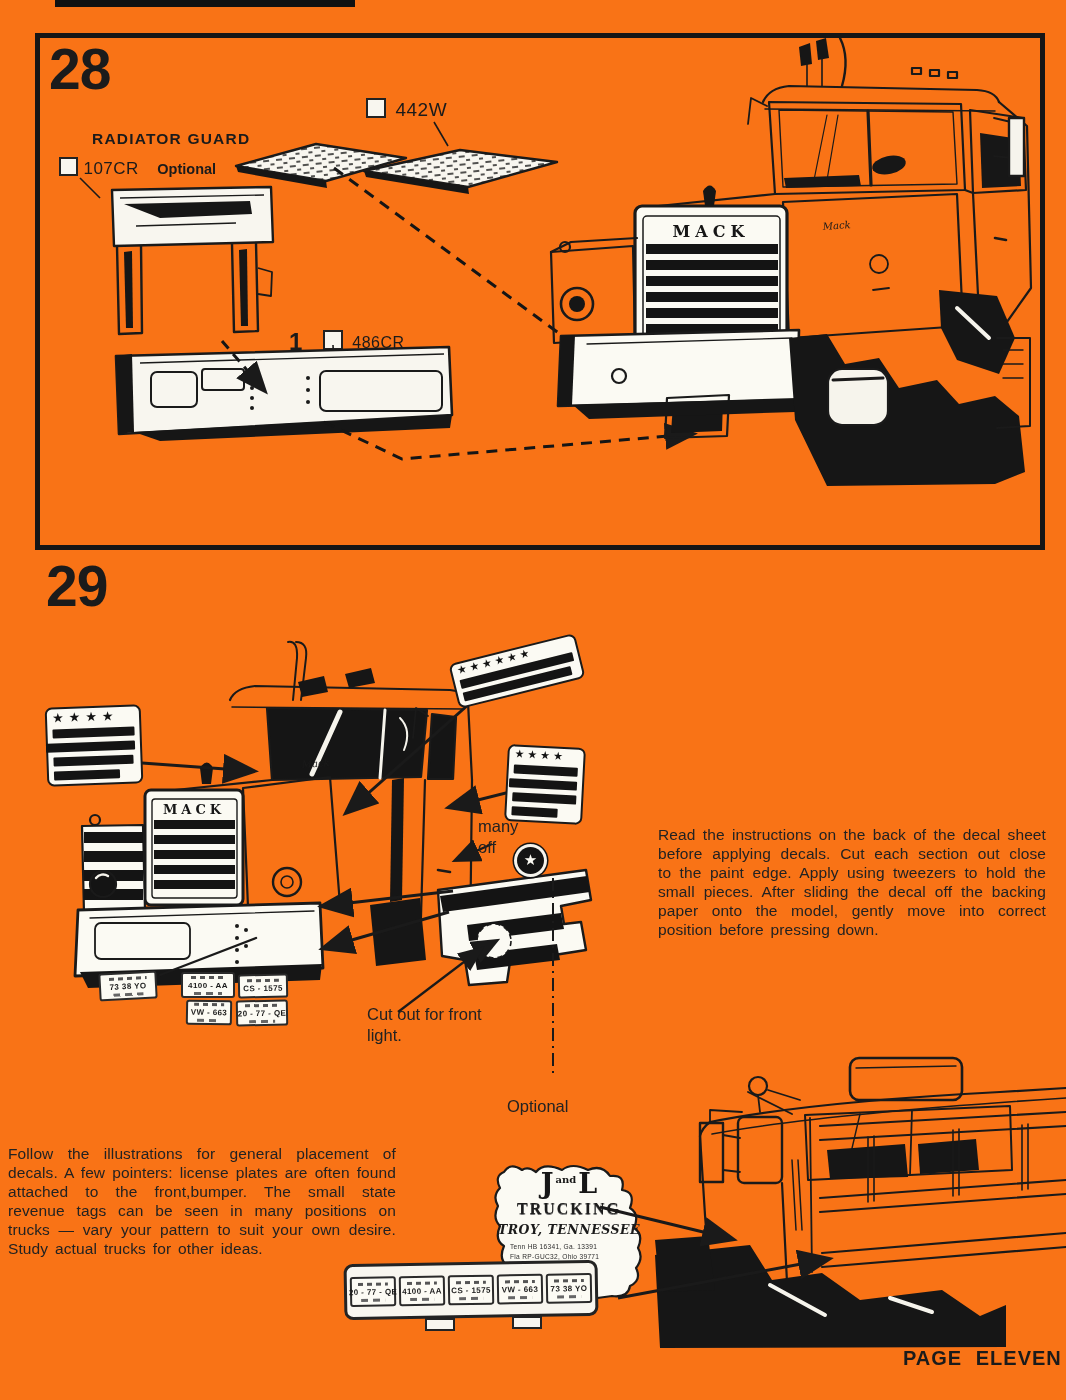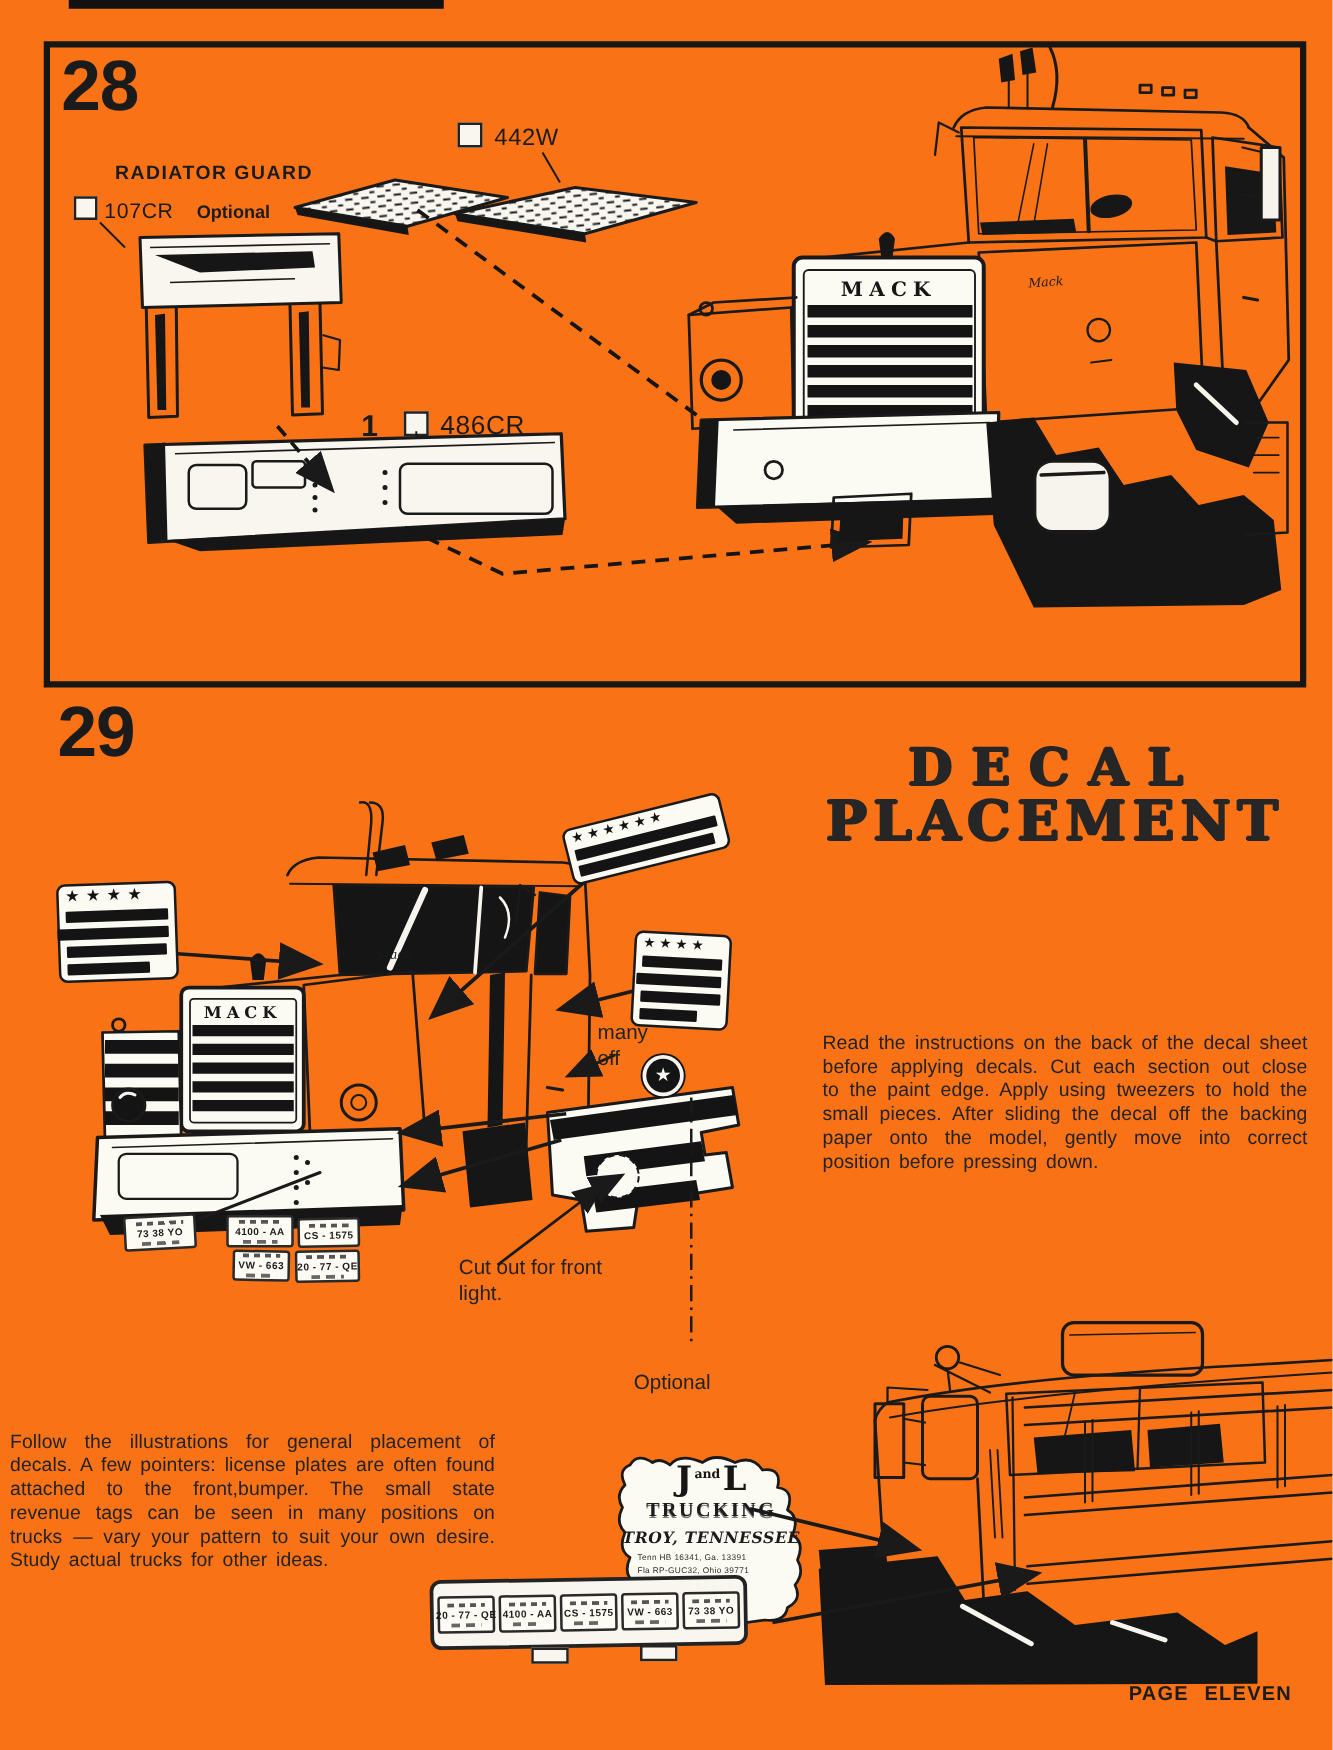--- a/index.html
+++ b/index.html
@@ -64,21 +64,21 @@
   #jl-name .big{font-weight:900;font-size:27px;}
   #jl-name .and{font-size:10px;font-weight:bold;vertical-align:10px;margin:0 2px;}
   #jl-trucking{left:6px;top:40px;width:142px;text-align:center;font-family:Liberation Serif, serif;
       font-weight:900;font-size:16px;letter-spacing:2px;color:#1d1d1d;
       text-shadow:0 1px 0 #777;}
   #jl-city{left:2px;top:62px;width:150px;text-align:center;font-style:italic;font-weight:bold;
       font-family:"DejaVu Serif",serif;font-size:12.5px;letter-spacing:.5px;}
   #jl-fine{left:18px;top:82px;width:122px;font-size:6.6px;line-height:9.6px;color:#2c2c2c;
       letter-spacing:.3px;}
   
-  #footer{left:903px;top:1347px;font-size:16px;font-weight:bold;letter-spacing:1px;word-spacing:7px;}
+  #footer{left:903px;top:1347px;font-size:20px;font-weight:bold;letter-spacing:1px;word-spacing:7px;}
   svg{position:absolute;overflow:visible;}
   svg text{font-family:"DejaVu Serif",serif;}
 </style>
 </head>
 <body>
 
 <div id="page">
 
   <div id="artifact" class="abs"></div>
 
@@ -95,21 +95,21 @@
 
     <div class="abs" style="left:19px;top:119px;">
       <span class="checkbox" style="margin-right:1px;"></span>
       <span class="part-label" style="font-size:17px;">107CR</span>
       <span class="bold-label" style="font-size:14.5px;margin-left:14px;">Optional</span>
     </div>
 
     <div class="abs" style="left:249px;top:290px;">
       <span class="bold-label" style="font-size:24px;margin-right:16px;vertical-align:-2px;">1</span>
       <span class="checkbox" style="width:16px;height:16px;"></span>
-      <span class="part-label" style="font-size:21px;">486CR</span>
+      <span class="part-label" style="font-size:16px;">486CR</span>
     </div>
 
     <svg width="990" height="497" viewBox="0 0 990 497" style="left:0;top:0;">
       <defs>
         <marker id="ah3" markerWidth="11" markerHeight="9" refX="9" refY="4.5" orient="auto">
           <path d="M0,0 L11,4.5 L0,9 Z" fill="#1a1a1a"></path>
         </marker>
         <pattern id="tread" width="13" height="8" patternUnits="userSpaceOnUse" patternTransform="rotate(-6)">
           <path d="M1,2 h6 M8,6 h4" stroke="#1a1a1a" stroke-width="1.6"></path>
         </pattern>
@@ -234,24 +234,20 @@
         <path d="M467,80 L484,84 M467,118 L484,120" stroke-width="1.8"></path>
         <rect x="482" y="80" width="15" height="58" stroke-width="2.4" fill="#f6f4ec"></rect>
         <path d="M240,68 L224,60 L221,86" stroke-width="1.8"></path>
         <text x="296" y="192" font-size="10" font-style="italic" fill="#1a1a1a" stroke="none" transform="rotate(-4 296 192)">Mack</text>
       </g>
     </svg>
   </div>
 
   <div class="abs step-num" style="left:46px;top:558px;">29</div>
 
-  <div id="title29" class="abs">
-    <div class="t1">DECAL</div>
-    <div class="t2">PLACEMENT</div>
-  </div>
 
   <svg width="610" height="470" viewBox="0 0 610 470" style="left:40px;top:620px;">
     <defs>
       <marker id="ah1" markerWidth="12" markerHeight="10" refX="10" refY="5" orient="auto">
         <path d="M0,0 L12,5 L0,10 Z" fill="#1a1a1a"></path>
       </marker>
     </defs>
     <g stroke="#1a1a1a" fill="none" stroke-width="2.2" stroke-linejoin="round" stroke-linecap="round">
 
       <path d="M190,80 Q195,68 215,66 L410,70 Q424,71 428,82"></path>

